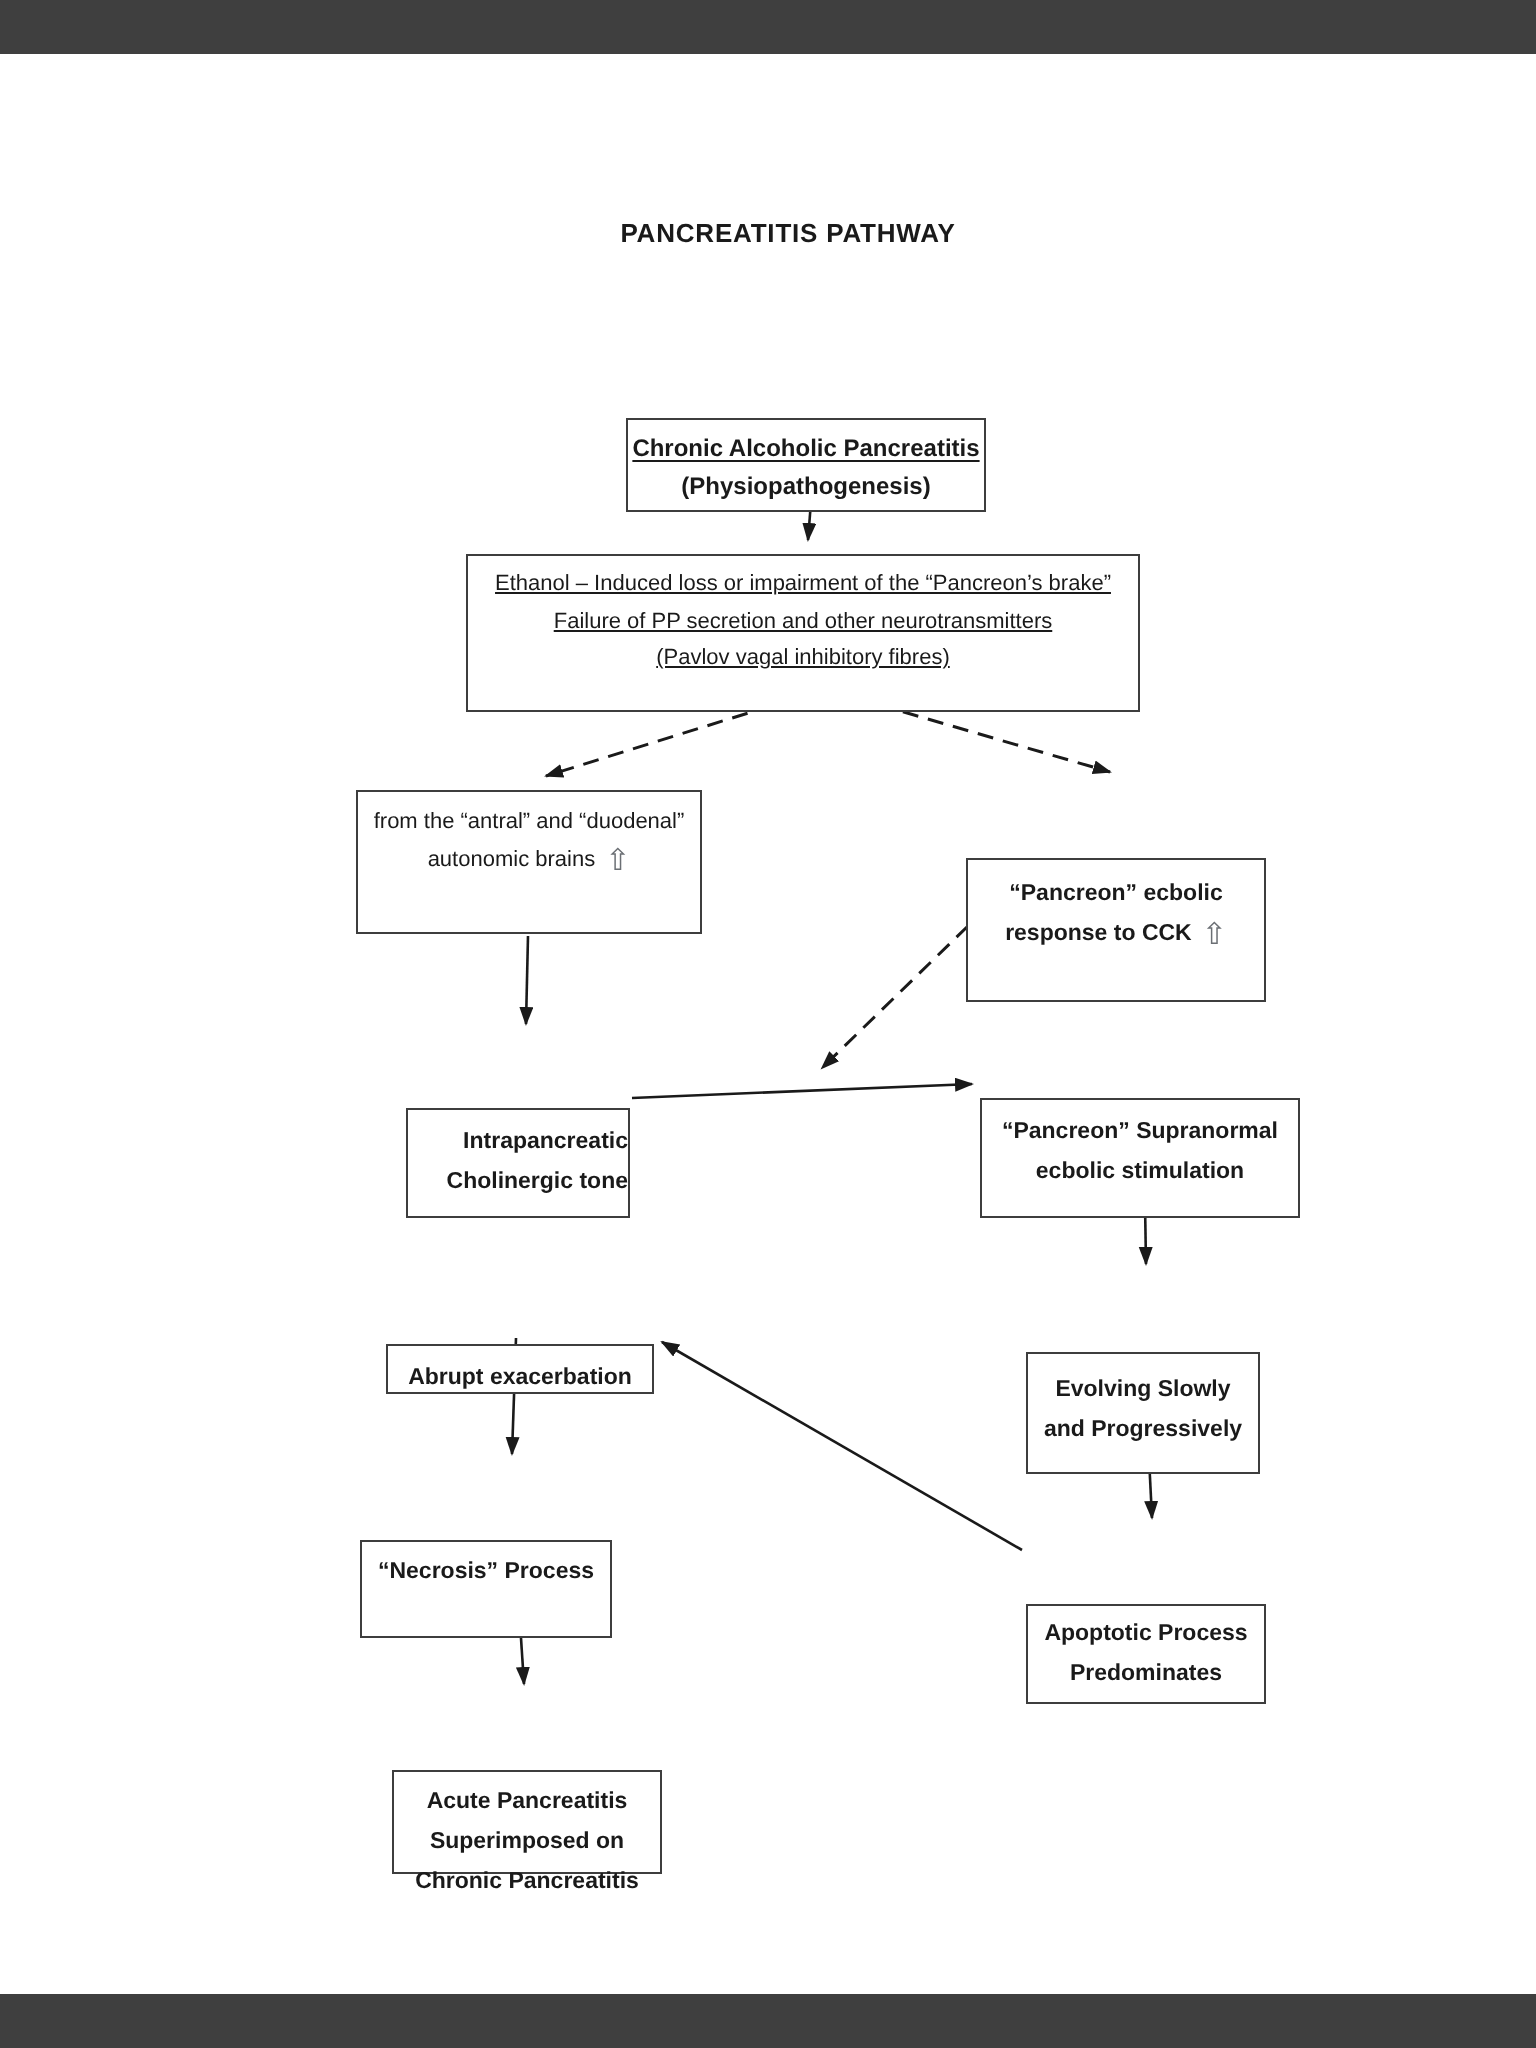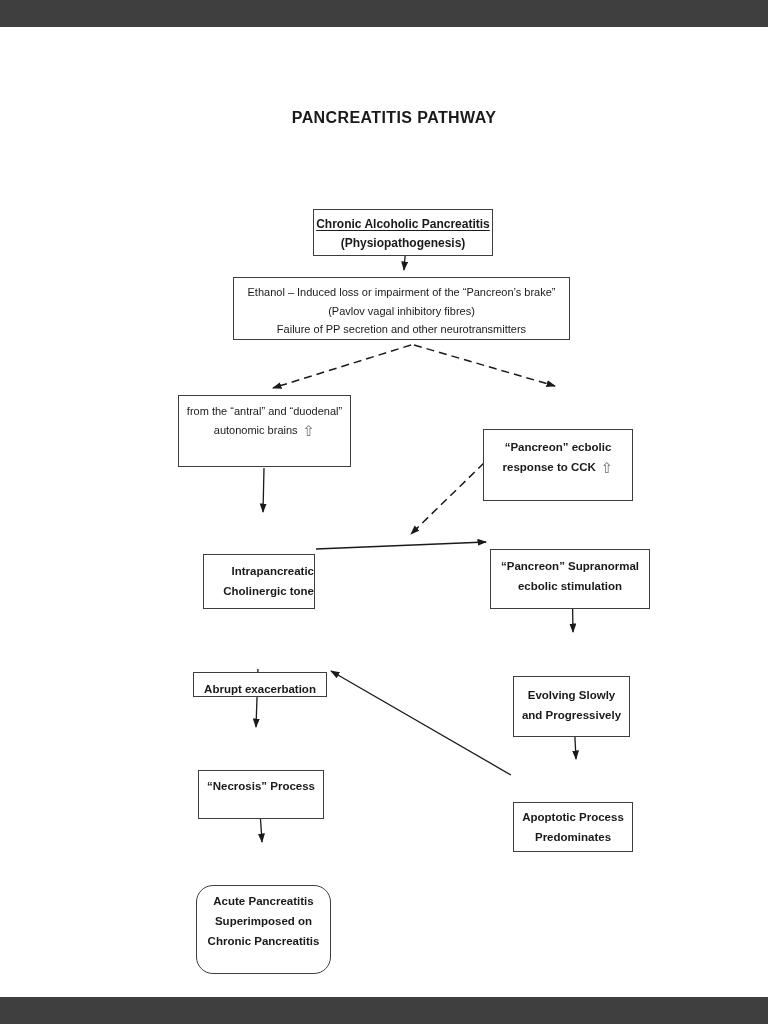--- a/index.html
+++ b/index.html
@@ -9,50 +9,50 @@
     font-family:"Liberation Sans","DejaVu Sans",sans-serif;
     color:#1a1a1a;
   }
   .viewer-bar{
     position:absolute;left:0;width:768px;height:27px;background:#3f3f3f;
   }
   .viewer-bar.top{top:0;}
   .viewer-bar.bottom{top:997px;}
   .doc-title{
     position:absolute;left:20px;right:0;top:109px;
-    text-align:center;font-weight:bold;font-size:16px;letter-spacing:0.4px;
+    text-align:center;font-weight:bold;font-size:13px;letter-spacing:0.4px;
   }
   svg.arrow-layer{
     position:absolute;left:0;top:0;width:768px;height:1024px;pointer-events:none;
   }
   .node{
     position:absolute;border:1px solid #3d3d3d;background:#ffffff;
     text-align:center;box-sizing:border-box;
   }
   .node .ln{white-space:nowrap;}
   .reg{font-size:11px;}
   .bold{font-weight:bold;font-size:11.5px;margin-top:39px;}
   .u{text-decoration:underline;text-underline-offset:2px;}
   .uparrow{
     font-family:"DejaVu Sans",sans-serif;
     color:#6b6f74;font-size:15px;font-weight:normal;
     vertical-align:-2px;margin-left:5px;
   }
   
   .b1{left:313px;top:170px;width:180px;height:47px;padding-top:5px;font-size:12px;line-height:19px;}
-  .b2{left:233px;top:277px;width:337px;height:63px;padding-top:5px;line-height:18.5px;}
+  .b2{left:233px;top:277px;width:337px;height:79px;padding-top:5px;line-height:18.5px;text-decoration:underline;}
   .b3{left:178px;top:395px;width:173px;height:72px;padding-top:6px;line-height:19px;}
   .b4{left:483px;top:390px;width:150px;height:72px;padding-top:7px;line-height:20px;}
   .b5{left:203px;top:515px;width:112px;height:55px;padding-top:6px;line-height:20px;text-align:right;}
   .b6{left:490px;top:510px;width:160px;height:60px;padding-top:6px;line-height:20px;}
   .b7{left:193px;top:633px;width:134px;height:25px;padding-top:8px;line-height:16px;}
   .b8{left:513px;top:637px;width:117px;height:61px;padding-top:8px;line-height:20px;}
-  .b9{left:198px;top:731px;width:126px;height:49px;padding-top:7px;line-height:16px;}
+  .b9{left:180px;top:731px;width:126px;height:49px;padding-top:7px;line-height:16px;}
   .b10{left:513px;top:763px;width:120px;height:50px;padding-top:4px;line-height:20px;}
-  .b11{left:196px;top:846px;width:135px;height:89px;padding-top:5px;line-height:20px;border-radius:17px;}
+  .b11{left:196px;top:846px;width:135px;height:52px;padding-top:5px;line-height:20px;}
 </style>
 </head>
 <body>
 
 <div>
 
   <div class="viewer-bar top"></div>
 
   <div class="doc-title">PANCREATITIS PATHWAY</div>
 
@@ -75,22 +75,22 @@
     <line x1="258" y1="781" x2="262" y2="842" stroke="#1a1a1a" stroke-width="1.3" marker-end="url(#ah)"></line>
   </svg>
 
   <div class="node b1 bold">
     <div class="ln u">Chronic Alcoholic Pancreatitis</div>
     <div class="ln">(Physiopathogenesis)</div>
   </div>
 
   <div class="node b2 reg">
     <div class="ln">Ethanol – Induced loss or impairment of the “Pancreon’s brake”</div>
+    <div class="ln">Failure of PP secretion and other neurotransmitters</div>
     <div class="ln">(Pavlov vagal inhibitory fibres)</div>
-    <div class="ln">Failure of PP secretion and other neurotransmitters</div>
   </div>
 
   <div class="node b3 reg">
     <div class="ln">from the “antral” and “duodenal”</div>
     <div class="ln">
       <span>autonomic brains</span><span class="uparrow">⇧</span>
     </div>
   </div>
 
   <div class="node b4 bold">

